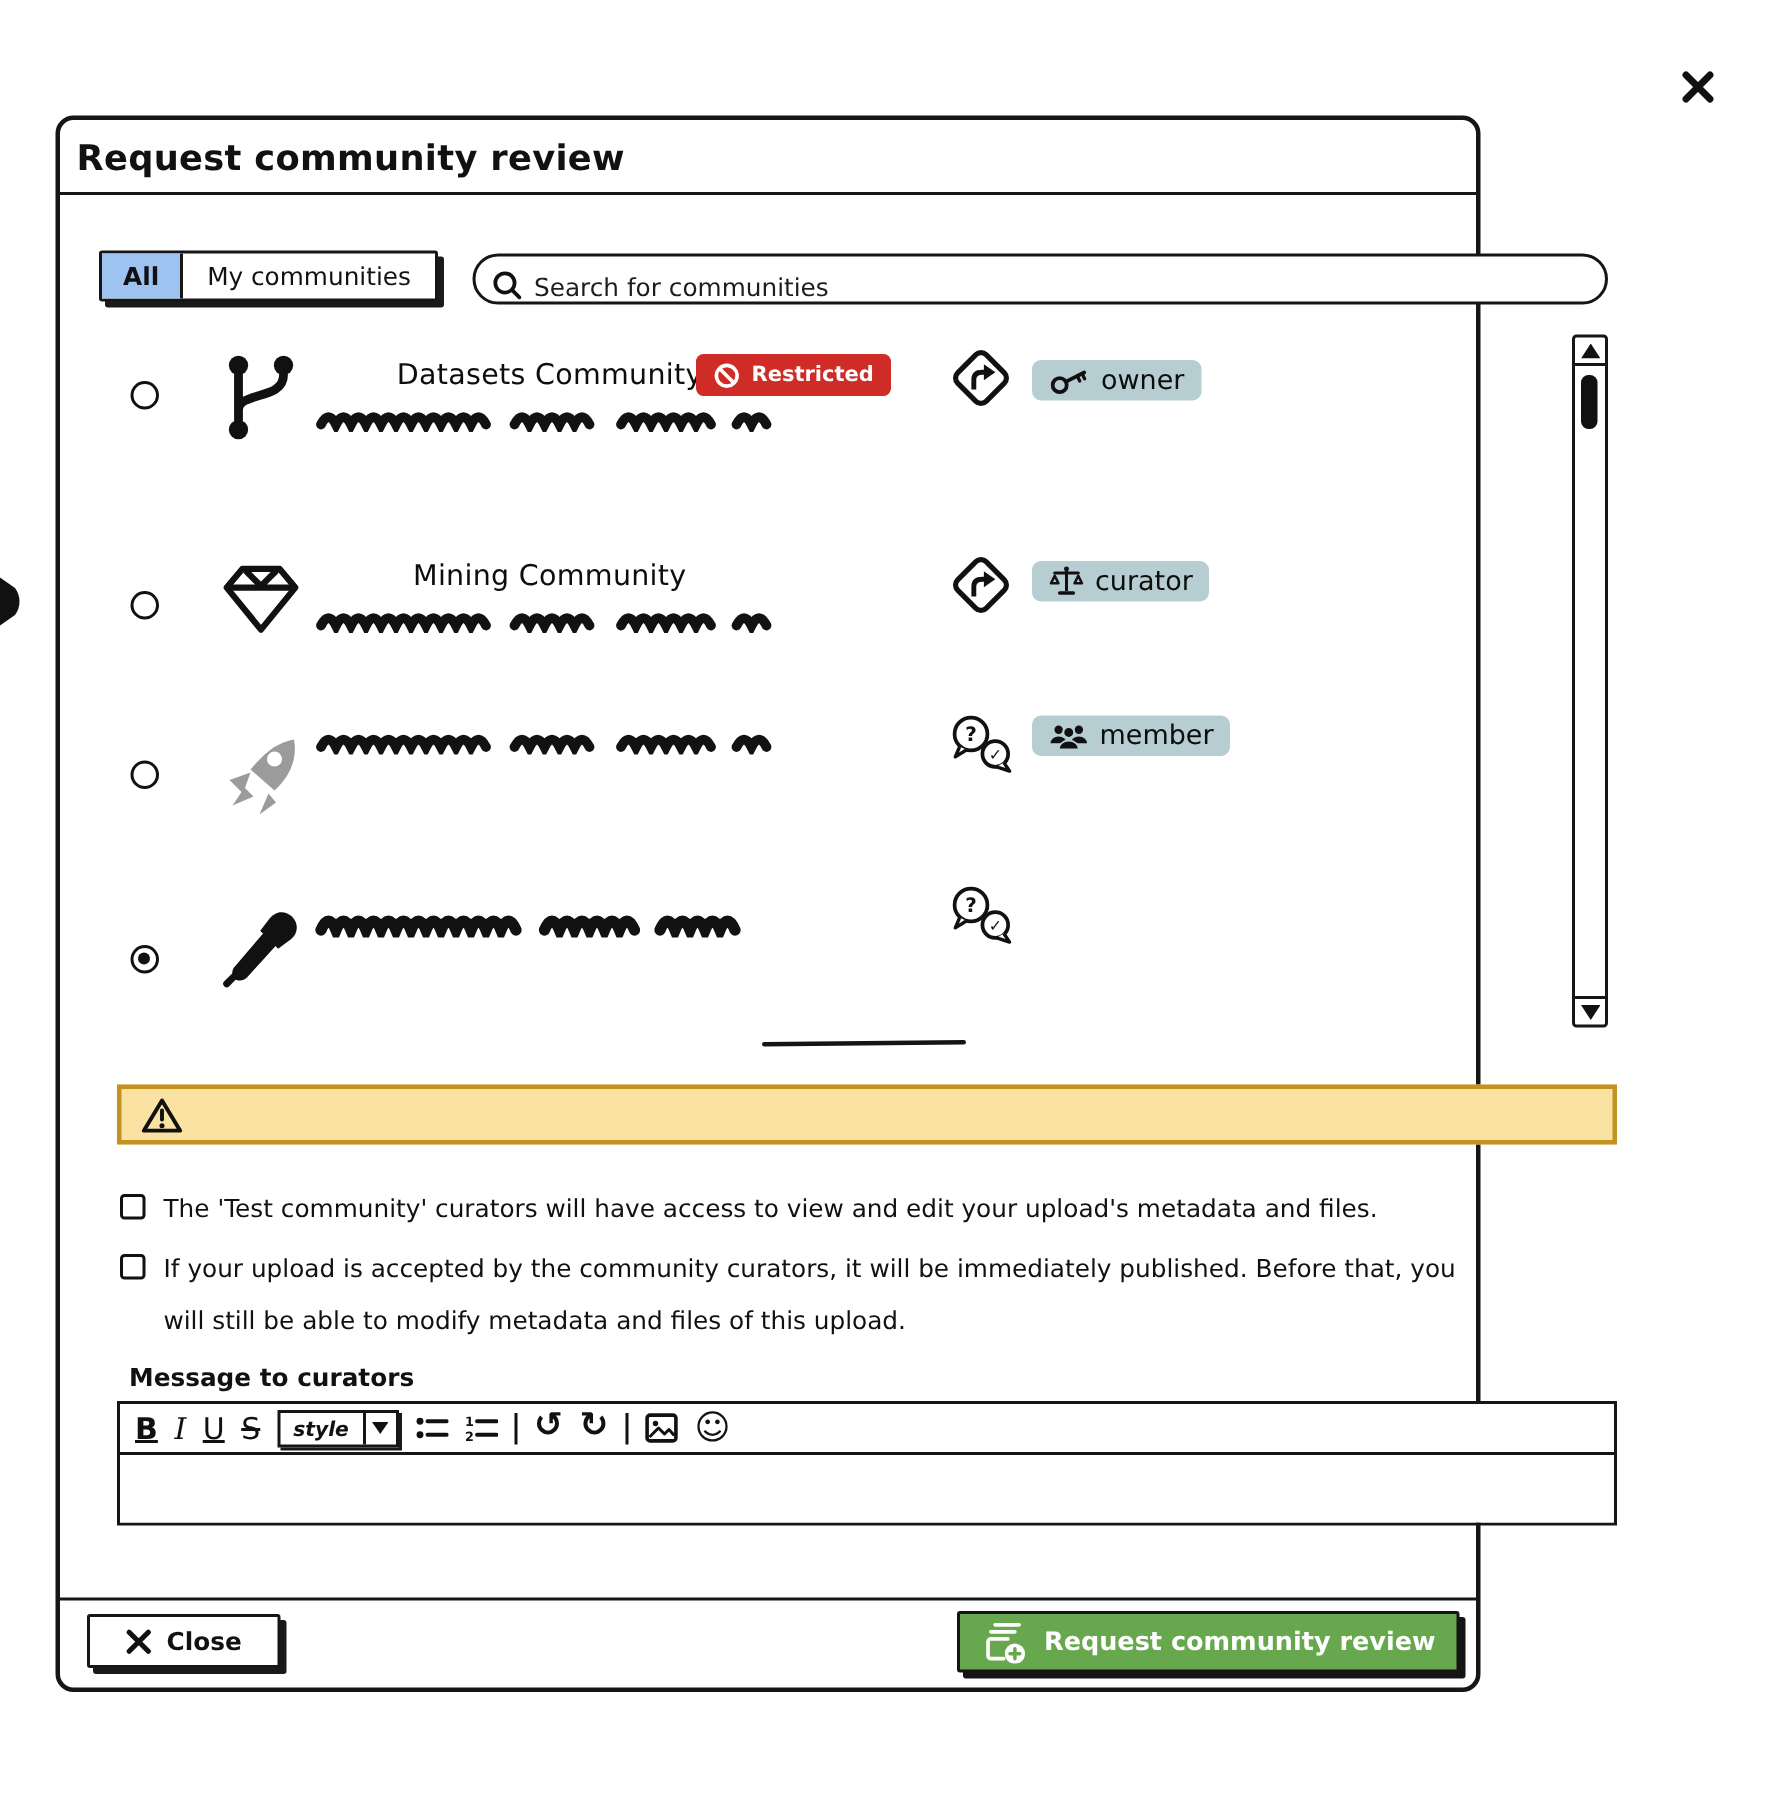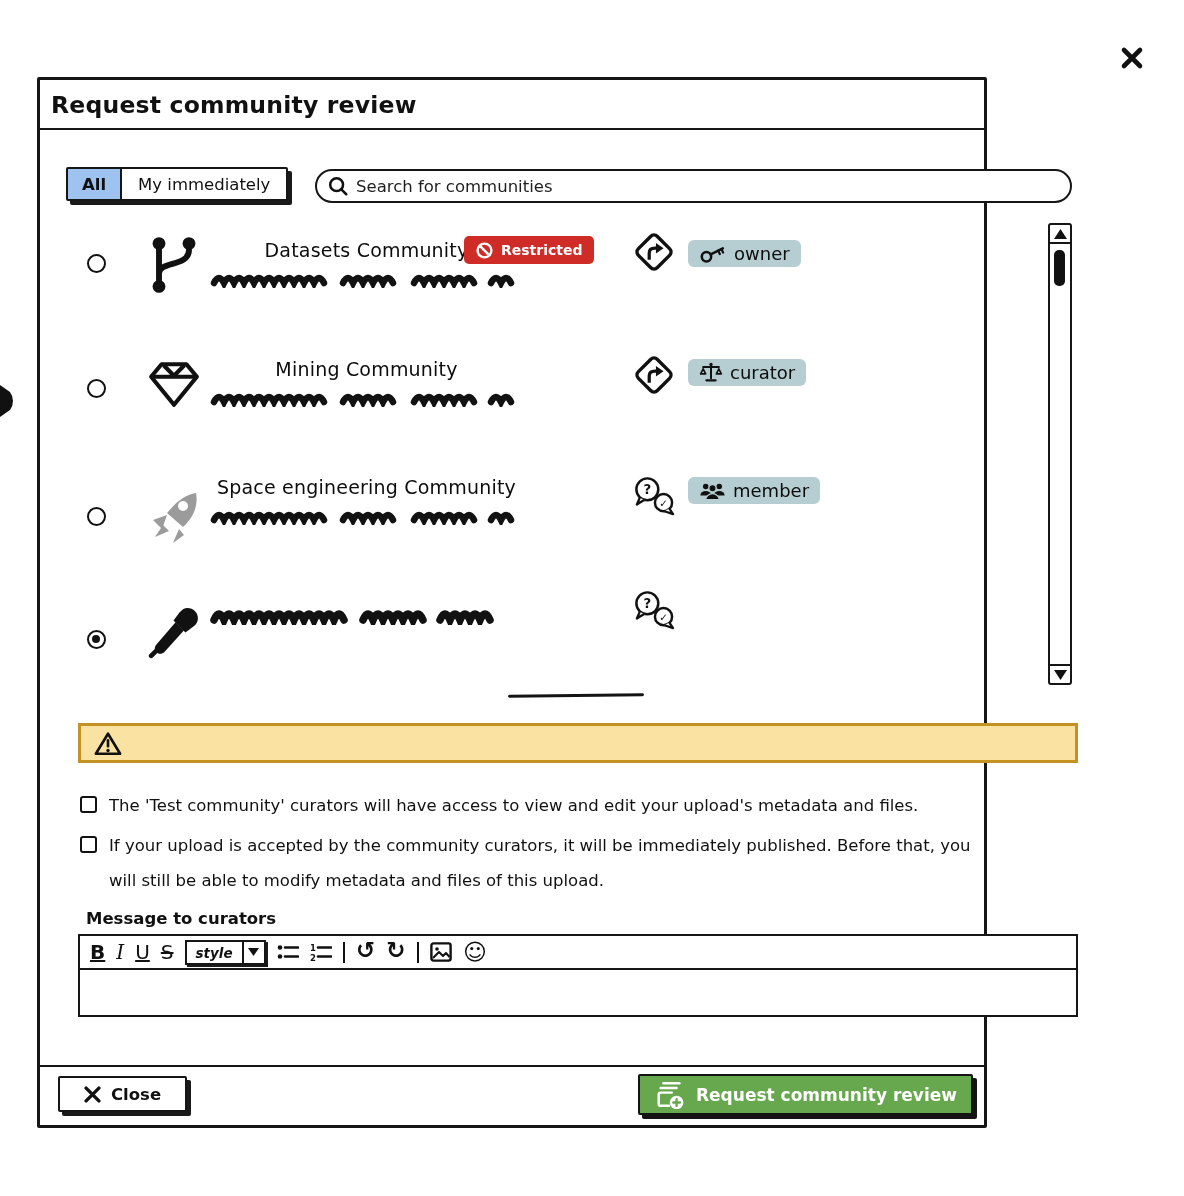--- a/index.html
+++ b/index.html
@@ -7,32 +7,32 @@
   body { position:relative; }
 
   svg { display:block; }
   .ic path, .ic circle, .ic rect, .ic line { vector-effect:non-scaling-stroke; }
 
   
   .window-close { position:absolute; left:1116px; top:42px; width:32px; height:32px; cursor:pointer; }
   .edge-artifact { position:absolute; left:0; top:384px; width:14px; height:34px; }
 
   
-  .modal { position:absolute; left:37px; top:77px; width:950px; height:1051px; border:3px solid #161616; border-radius:2px; background:#fff; }
+  .modal { position:absolute; left:37px; top:77px; width:950px; height:1051px; border:3px solid #161616; border-radius:12px; background:#fff; }
   .modal-title { height:50px; line-height:50px; padding-left:11px; font-size:23.5px; font-weight:bold; border-bottom:2.5px solid #161616; letter-spacing:.2px; }
   .modal-content { position:absolute; top:53px; left:0; right:0; bottom:60px; }
   .modal-footer { position:absolute; left:0; right:0; bottom:0; height:60px; border-top:2.5px solid #161616; }
 
   
   .tabs { position:absolute; left:26px; top:34px; height:34px; display:flex; border:2.5px solid #161616; border-radius:2px; box-shadow:4px 4px 0 #1a1a1a; background:#fff; }
   .tab { display:flex; align-items:center; justify-content:center; font-size:16.5px; padding:0 16px; cursor:pointer; }
   .tab.active { background:var(--tab-active); font-weight:bold; border-right:2.5px solid #161616; padding:0 14px; }
 
   
-  .search { position:absolute; left:275px; top:36px; width:757px; height:34px; border:2.5px solid #161616; border-radius:18px; display:flex; align-items:center; padding:0 10px; gap:7px; background:#fff; }
+  .search { position:absolute; left:275px; top:36px; width:757px; height:34px; border:2.5px solid #161616; border-radius:18px; display:flex; align-items:flex-end; padding:0 10px; gap:7px; background:#fff; }
   .search input { border:none; outline:none; flex:1; font-size:16.5px; font-family:"DejaVu Sans", sans-serif; background:transparent; color:#161616; }
   .search input::placeholder { color:#1d1d1d; opacity:1; }
 
   
   .community-row { position:absolute; left:0; width:1000px; height:92px;text-align:center; }
   .radio { position:absolute; left:47px; width:19px; height:19px; border:2.3px solid #111; border-radius:50%; background:#fff; cursor:pointer; }
   .radio.selected::after { content:""; position:absolute; left:3.2px; top:3.2px; width:8px; height:8px; border-radius:50%; background:#111; }
   .row-icon { position:absolute; left:101px; top:4px; width:66px; height:68px; display:flex; align-items:center; justify-content:center; }
   .row-text { position:absolute; left:170px; top:12px; }
   .row-title { font-size:19px; color:#0d0d0d; letter-spacing:.2px; }
@@ -90,21 +90,21 @@
   <path d="M8 8 L24 24 M24 8 L8 24" stroke="#111" stroke-width="4.6" stroke-linecap="round" fill="none"></path>
 </svg>
 
 <div class="modal">
   <div class="modal-title">Request community review</div>
 
   <div class="modal-content">
 
     <div class="tabs">
       <div class="tab active">All</div>
-      <div class="tab">My immediately</div>
+      <div class="tab">My communities</div>
     </div>
 
     <div class="search">
       <svg class="ic" width="22" height="22" viewBox="0 0 24 24">
         <circle cx="10.5" cy="10.5" r="7" stroke="#111" stroke-width="2.5" fill="none"></circle>
         <path d="M15.6 15.6 L21 21" stroke="#111" stroke-width="2.5" stroke-linecap="round"></path>
       </svg>
       <input type="text" placeholder="Search for communities" style="">
     </div>
 
@@ -150,21 +150,21 @@
       <span class="role-badge">
         <svg width="28" height="21" viewBox="0 0 30 22">
           <circle cx="8" cy="14.5" r="5" stroke="#111" stroke-width="2.7" fill="none"></circle>
           <path d="M12.5 12 L25.5 5.5" stroke="#111" stroke-width="2.7" stroke-linecap="round"></path>
           <path d="M20.5 8 l1.8 3.6 M24 6.3 l1.8 3.6" stroke="#111" stroke-width="2.4" stroke-linecap="round"></path>
         </svg>
         <span>owner</span>
       </span>
     </div>
 
-    <div class="community-row" style="top:213px;">
+    <div class="community-row" style="top:228px;">
       <span class="radio" style="top:33px;"></span>
       <span class="row-icon">
         <svg width="54" height="50" viewBox="0 0 52 48">
           <path d="M14 5 H38 L48 17 L26 44 L4 17 Z" stroke="#111" stroke-width="4" fill="none" stroke-linejoin="round"></path>
           <path d="M4 17 H48 M16 6 L26 16 L36 6" stroke="#111" stroke-width="4" fill="none" stroke-linejoin="round"></path>
         </svg>
       </span>
       <div class="row-text">
         <div class="row-title">Mining Community</div>
         <div class="squiggle-line">
@@ -205,21 +205,20 @@
       <span class="row-icon" style="margin-top:14px;">
         <svg width="56" height="56" viewBox="0 0 56 56">
           <path d="M50 5 C52 16 49 28 37 39 L21 25 C31 13 39 7 50 5 Z" fill="var(--rocket-gray)"></path>
           <circle cx="37" cy="18" r="5" fill="#fff"></circle>
           <path d="M21 27 L7 32 L16 41 Z" fill="var(--rocket-gray)"></path>
           <path d="M33 41 L27 55 L38 47 Z" fill="var(--rocket-gray)"></path>
           <path d="M17 37 L9 49 L23 43 Z" fill="var(--rocket-gray)"></path>
         </svg>
       </span>
       <div class="row-text">
-        <div class="row-title">Space engineering Community</div>
         <div class="squiggle-line">
           <svg class="squiggle" width="120" height="18" viewBox="0 0 120 18">
               <path d="M4 13 q5 -10 10 0 q5 -10 10 0 q5 -10 10 0 q5 -10 10 0 q5 -10 10 0 q5 -10 10 0 q5 -10 10 0 q5 -10 10 0 q5 -10 10 0 q5 -10 10 0 q5 -10 10 0" fill="none" stroke="#121212" stroke-width="6.5" stroke-linecap="round"></path>
             </svg>
           <svg class="squiggle" width="62" height="18" viewBox="0 0 62 18">
               <path d="M4 13 q5 -10 10 0 q5 -10 10 0 q5 -10 10 0 q5 -10 10 0 q5 -10 10 0" fill="none" stroke="#121212" stroke-width="6.5" stroke-linecap="round"></path>
             </svg>
           <svg class="squiggle" width="68" height="18" viewBox="0 0 68 18">
               <path d="M4 13 q5 -10 10 0 q5 -10 10 0 q5 -10 10 0 q5 -10 10 0 q5 -10 10 0 q5 -10 10 0" fill="none" stroke="#121212" stroke-width="6.5" stroke-linecap="round"></path>
             </svg>

